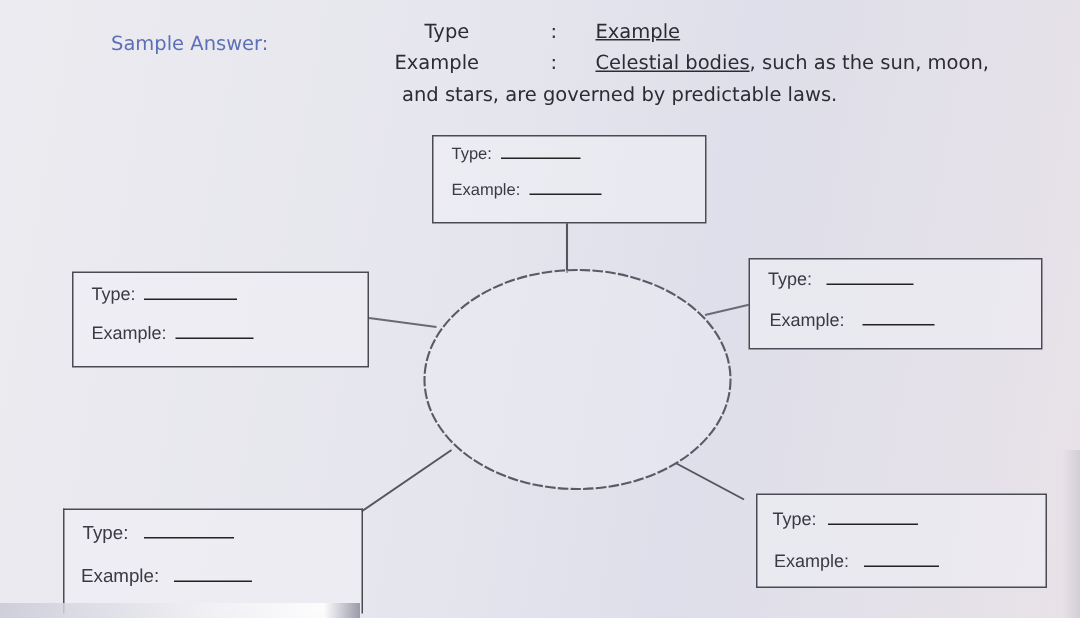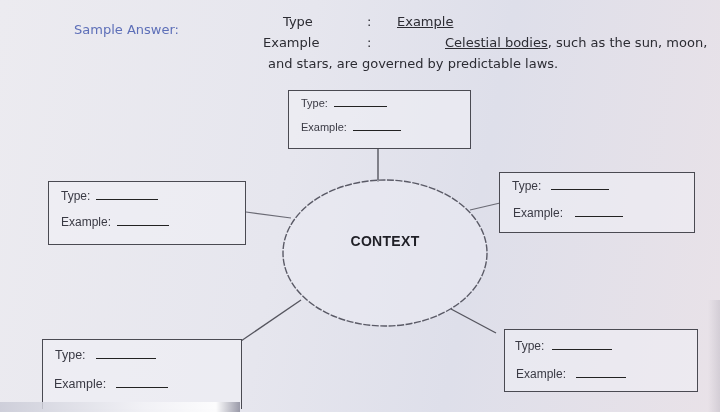--- a/index.html
+++ b/index.html
@@ -39,35 +39,34 @@
 <body>
 
 <div class="abs sample-label">Sample Answer:</div>
 
 <div class="abs top-text" style="left:263px; top:14px;margin-left:20px;">Type</div>
 <div class="abs top-text" style="left:367px; top:14px;">:</div>
 <div class="abs top-text u" style="left:397px; top:14px;">Example</div>
 
 <div class="abs top-text" style="left:263px; top:35px;">Example</div>
 <div class="abs top-text" style="left:367px; top:35px;">:</div>
-<div class="abs top-text" style="left:397px; top:35px;margin-left:48px;"><span class="u">Celestial bodies</span><span>, such as the sun, moon,</span></div>
+<div class="abs top-text" style="left:397px; top:35px;"><span class="u">Celestial bodies</span><span>, such as the sun, moon,</span></div>
 
 <div class="abs top-text" style="left:268px; top:56px;text-align:center;">and stars, are governed by predictable laws.</div>
 
 <svg class="lines" width="720" height="412">
   <line x1="378" y1="148" x2="378" y2="182" stroke="#55555e" stroke-width="1.4"></line>
   <line x1="246" y1="212" x2="291" y2="218" stroke="#6a6a74" stroke-width="1.2"></line>
   <line x1="470" y1="210" x2="500" y2="203" stroke="#6a6a74" stroke-width="1.2"></line>
   <line x1="241" y1="341" x2="301" y2="300" stroke="#55555e" stroke-width="1.3"></line>
   <line x1="451" y1="309" x2="496" y2="333" stroke="#55555e" stroke-width="1.3"></line>
   <ellipse cx="385" cy="253" rx="102" ry="73" fill="rgba(236,236,244,0.5)" stroke="#5a5a66" stroke-width="1.4" stroke-dasharray="7 1.5"></ellipse>
 </svg>
 
 <div class="center-text">
-  <div>CONTEXT</div>
 </div>
 
 <div class="box" style="left:288px; top:90px; width:181px; height:57px;">
   <div class="field" style="left:12px; top:6px; font-size:11px;"><span>Type:</span><span class="blank" style="width:53px;"></span></div>
   <div class="field" style="left:12px; top:30px; font-size:11px;"><span>Example:</span><span class="blank" style="width:48px;"></span></div>
 </div>
 
 <div class="box" style="left:48px; top:181px; width:196px; height:62px;">
   <div class="field" style="left:12px; top:7px; font-size:12px;"><span>Type:</span><span class="blank" style="width:62px;"></span></div>
   <div class="field" style="left:12px; top:33px; font-size:12px;"><span>Example:</span><span class="blank" style="width:52px;"></span></div>

